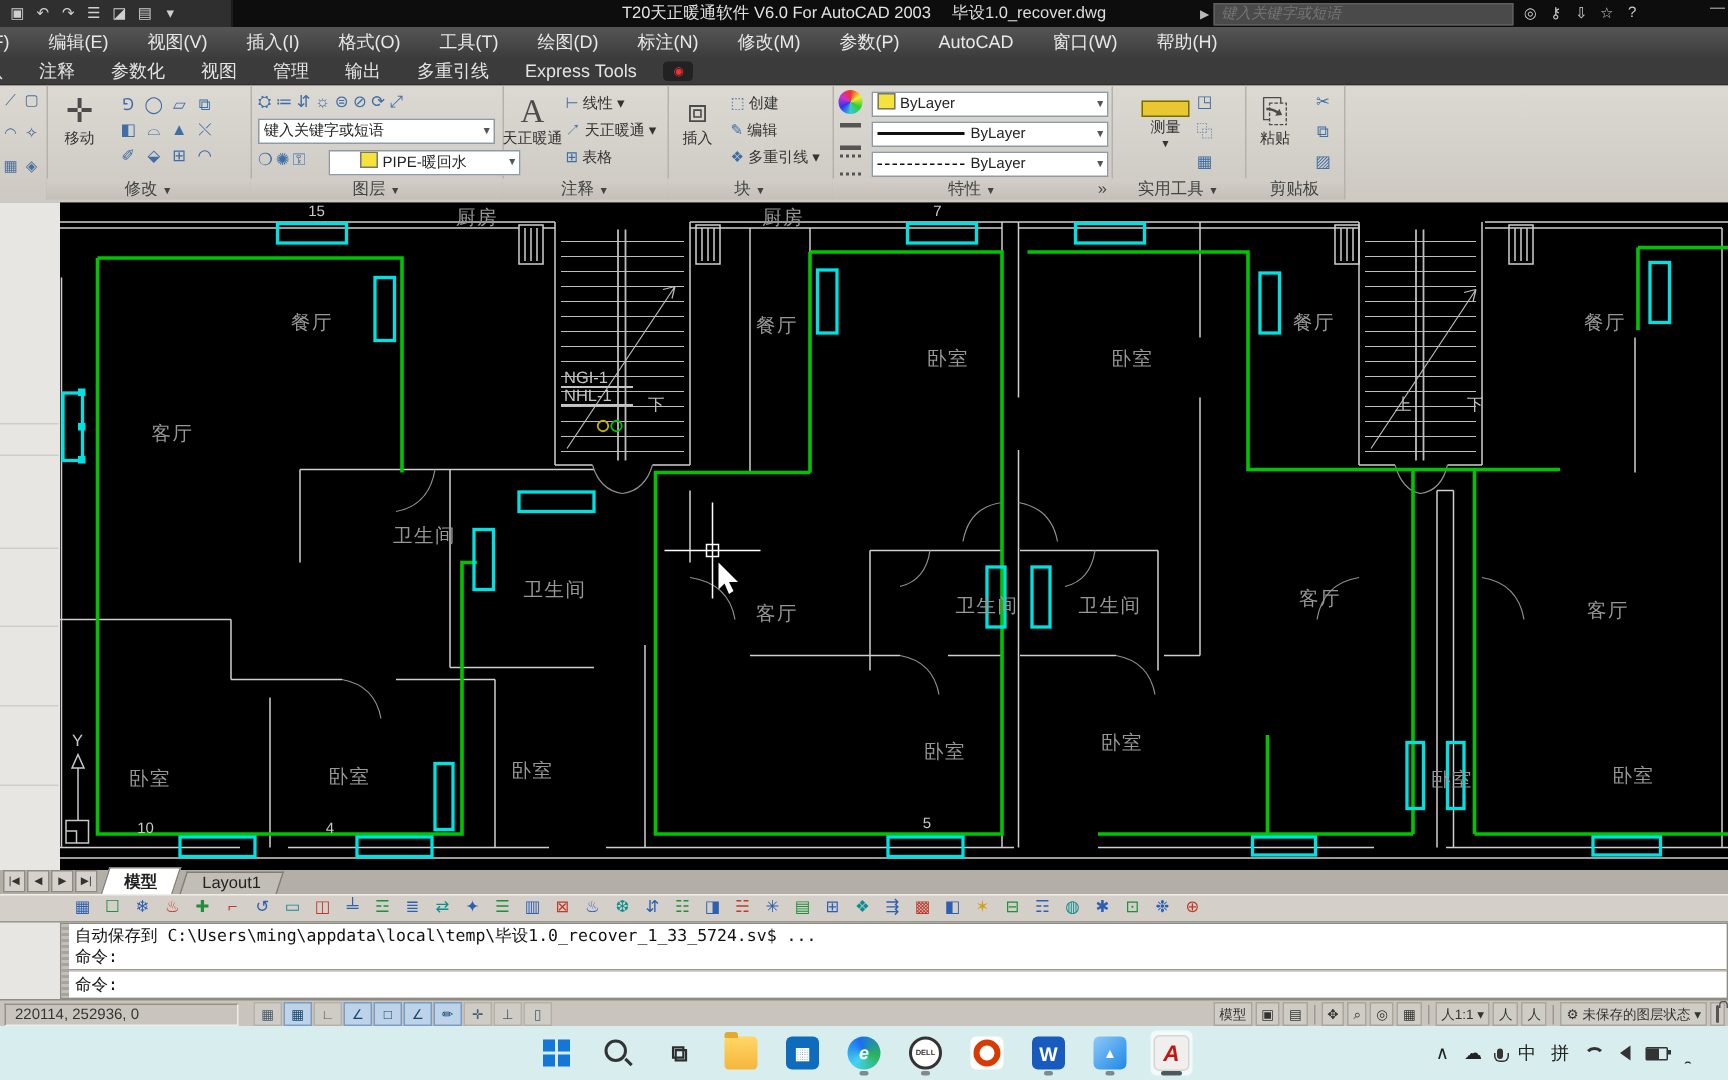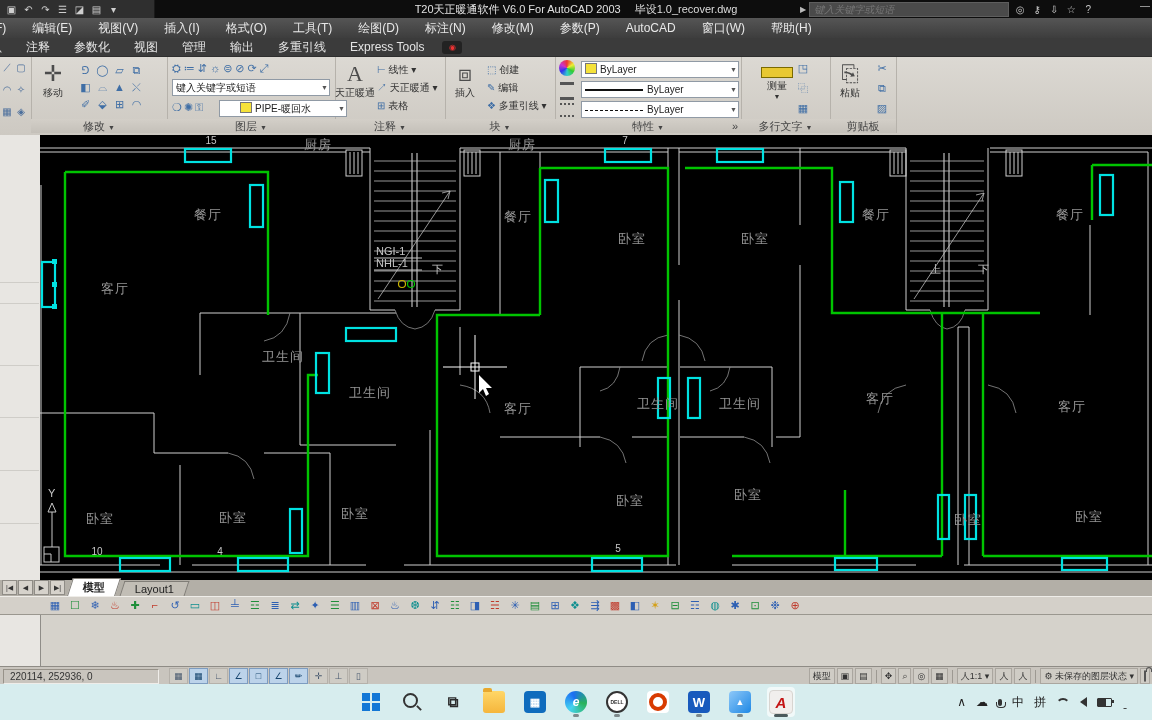--- a/index.html
+++ b/index.html
@@ -263,21 +263,21 @@
       <div class="bigbtn" style="left:16px;">
         <div style="width:30px;height:9px;margin:6px auto 2px;background:#e8c832;border:1px solid #7a6a00;"></div>
         <div class="cap">测量</div>
         <div class="cap" style="font-size:7px;">▼</div>
       </div>
       <div class="icon-grid" style="left:52px;top:3px;grid-template-columns:20px;grid-auto-rows:20px;">
           <span class="glyph-item">◳</span>
           <span class="glyph-item">⿻</span>
           <span class="glyph-item">▦</span>
         </div>
-      <div class="panel-label"><span>多行文字</span> <span class="dd">▼</span></div>
+      <div class="panel-label"><span>实用工具</span> <span class="dd">▼</span></div>
     </div>
 
     <div class="panel" style="left:830px;width:66px;">
       <div class="bigbtn" style="left:0;">
         <div class="big-ic">⎘</div>
         <div class="cap">粘贴</div>
       </div>
       <div class="icon-grid" style="left:42px;top:3px;grid-template-columns:20px;grid-auto-rows:20px;">
           <span class="glyph-item">✂</span>
           <span class="glyph-item">⧉</span>
@@ -493,20 +493,26 @@
       <span class="glyph-item" style="color: rgb(212, 160, 23);">✶</span>
       <span class="glyph-item" style="color: rgb(31, 143, 58);">⊟</span>
       <span class="glyph-item" style="color: rgb(45, 95, 179);">☶</span>
       <span class="glyph-item" style="color: rgb(14, 143, 143);">◍</span>
       <span class="glyph-item" style="color: rgb(45, 95, 179);">✱</span>
       <span class="glyph-item" style="color: rgb(31, 143, 58);">⊡</span>
       <span class="glyph-item" style="color: rgb(45, 95, 179);">❉</span>
       <span class="glyph-item" style="color: rgb(192, 58, 43);">⊕</span>
     </div>
 
+  <div id="cmdwrap">
+    <div id="cmd-grip"></div>
+    <div id="cmd-history"><span>自动保存到 C:\Users\ming\appdata\local\temp\毕设1.0_recover_1_33_5724.sv$ ...</span>
+<span>命令:</span></div>
+    <div id="cmd-input">命令:</div>
+  </div>
 
   <div id="statusbar">
     <div id="coords">220114, 252936, 0</div>
     <div id="toggles">
         <span class="glyph-item">▦</span>
         <span class="glyph-item on">▦</span>
         <span class="glyph-item">∟</span>
         <span class="glyph-item on">∠</span>
         <span class="glyph-item on">□</span>
         <span class="glyph-item on">∠</span>

